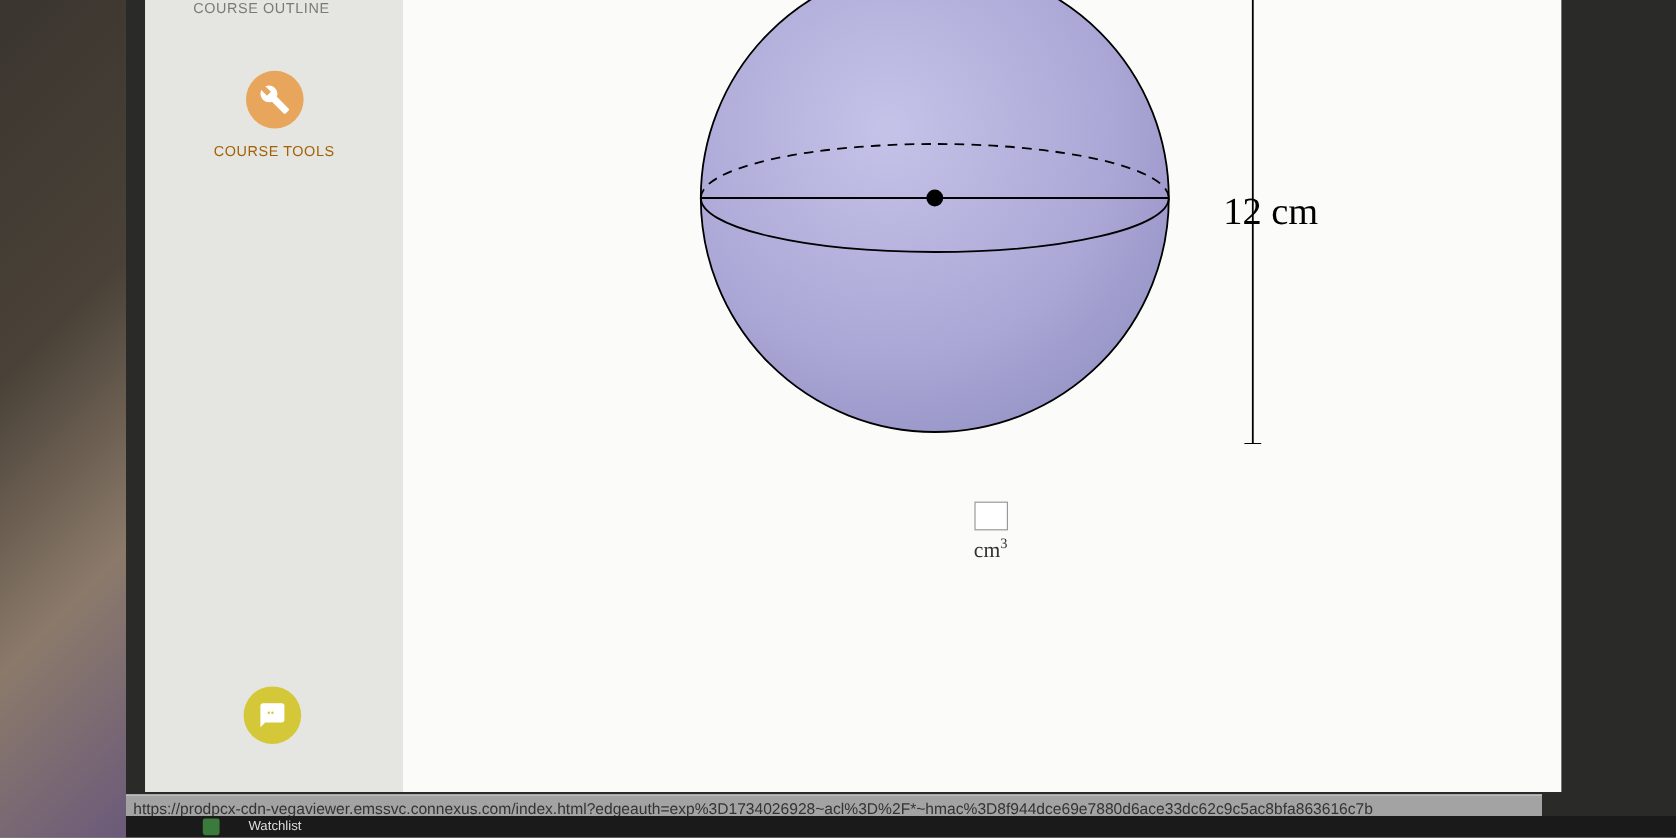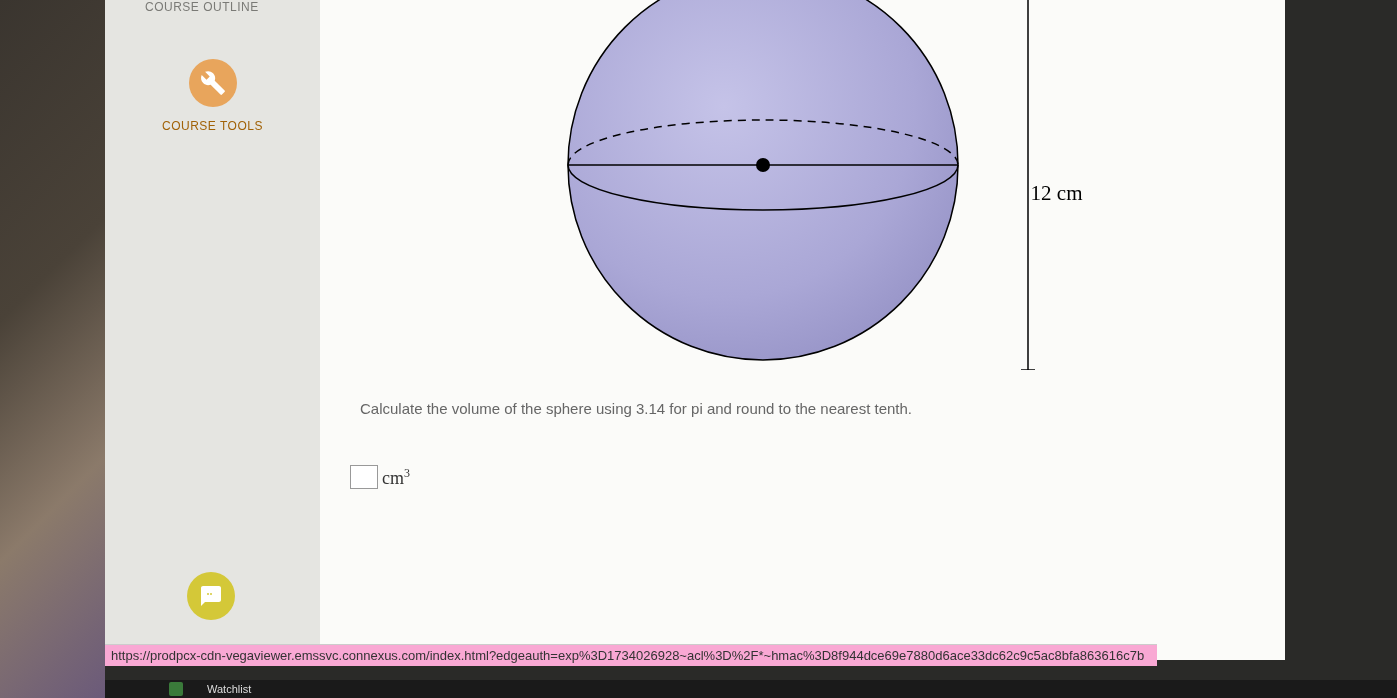--- a/index.html
+++ b/index.html
@@ -6,21 +6,21 @@
     body {
       font-family: Arial, sans-serif;
       background: #2a2a28;
       width: 1397px;
       height: 698px;
       overflow: hidden;
       position: relative;
     }
     .screen-bezel {
       position: absolute;
-      left: 105px;
+      left: 121px;
       top: 0;
       width: 1180px;
       height: 660px;
       background: #fff;
       display: flex;
     }
     .sidebar {
       width: 215px;
       background: #e5e5e1;
       padding-top: 0;
@@ -88,65 +88,65 @@
       position: absolute;
       right: 50px;
       top: -10px;
       height: 380px;
       width: 50px;
     }
     .dimension-label {
       position: absolute;
       right: -30px;
       top: 178px;
-      font-size: 21px;
+      font-size: 32px;
       font-family: 'Times New Roman', serif;
       color: #000;
-      margin-top: 23px;
     }
     .question-text {
       color: #666;
       font-size: 15px;
       margin-top: 30px;
       margin-left: 10px;
     }
     .points-text {
       font-style: italic;
       font-size: 17px;
       color: #333;
       margin-top: 48px;
       margin-left: 10px;
     }
     .answer-row {
       margin-top: 48px;
-      margin-left: 0;
+      margin-left: 14px;
       display: flex;
       align-items: center;
       gap: 4px;
+      flex-direction: column;
     }
     .answer-input {
       width: 28px;
       height: 24px;
       border: 1px solid #999;
       background: #fff;
       font-size: 14px;
       padding: 2px;
     }
     .unit-label {
       font-family: 'Times New Roman', serif;
       font-size: 18px;
       color: #333;
     }
     .unit-label sup { font-size: 12px; }
     .url-bar {
       position: absolute;
       left: 105px;
-      bottom: 32px;
-      width: 1052px;
-      background: #f9a8d4;
+      bottom: 14px;
+      width: 1180px;
+      background: #a3a3a3;
       padding: 3px 6px;
       font-size: 13px;
       color: #333;
       white-space: nowrap;
       overflow: hidden;
       border-top: 1px solid #ccc;
     }
     .taskbar {
       position: absolute;
       left: 105px;
@@ -218,21 +218,20 @@
       <div class="dimension-line">
         <svg width="50" height="390" viewBox="0 0 50 390">
           <line x1="25" y1="0" x2="25" y2="390" stroke="#000" stroke-width="1.5"></line>
           <line x1="18" y1="0" x2="32" y2="0" stroke="#000" stroke-width="1.5"></line>
           <line x1="18" y1="390" x2="32" y2="390" stroke="#000" stroke-width="1.5"></line>
         </svg>
         <div class="dimension-label">12 cm</div>
       </div>
     </div>
 
-    <div class="question-text">Calculate the volume of the sphere using 3.14 for pi and round to the nearest tenth.</div>
     <div class="answer-row">
       <input class="answer-input" type="text" value="" style="">
       <span class="unit-label"><span>cm</span><sup>3</sup></span>
     </div>
   </div>
 </div>
 
 <div class="url-bar">https://prodpcx-cdn-vegaviewer.emssvc.connexus.com/index.html?edgeauth=exp%3D1734026928~acl%3D%2F*~hmac%3D8f944dce69e7880d6ace33dc62c9c5ac8bfa863616c7b</div>
 
 <div class="taskbar">

